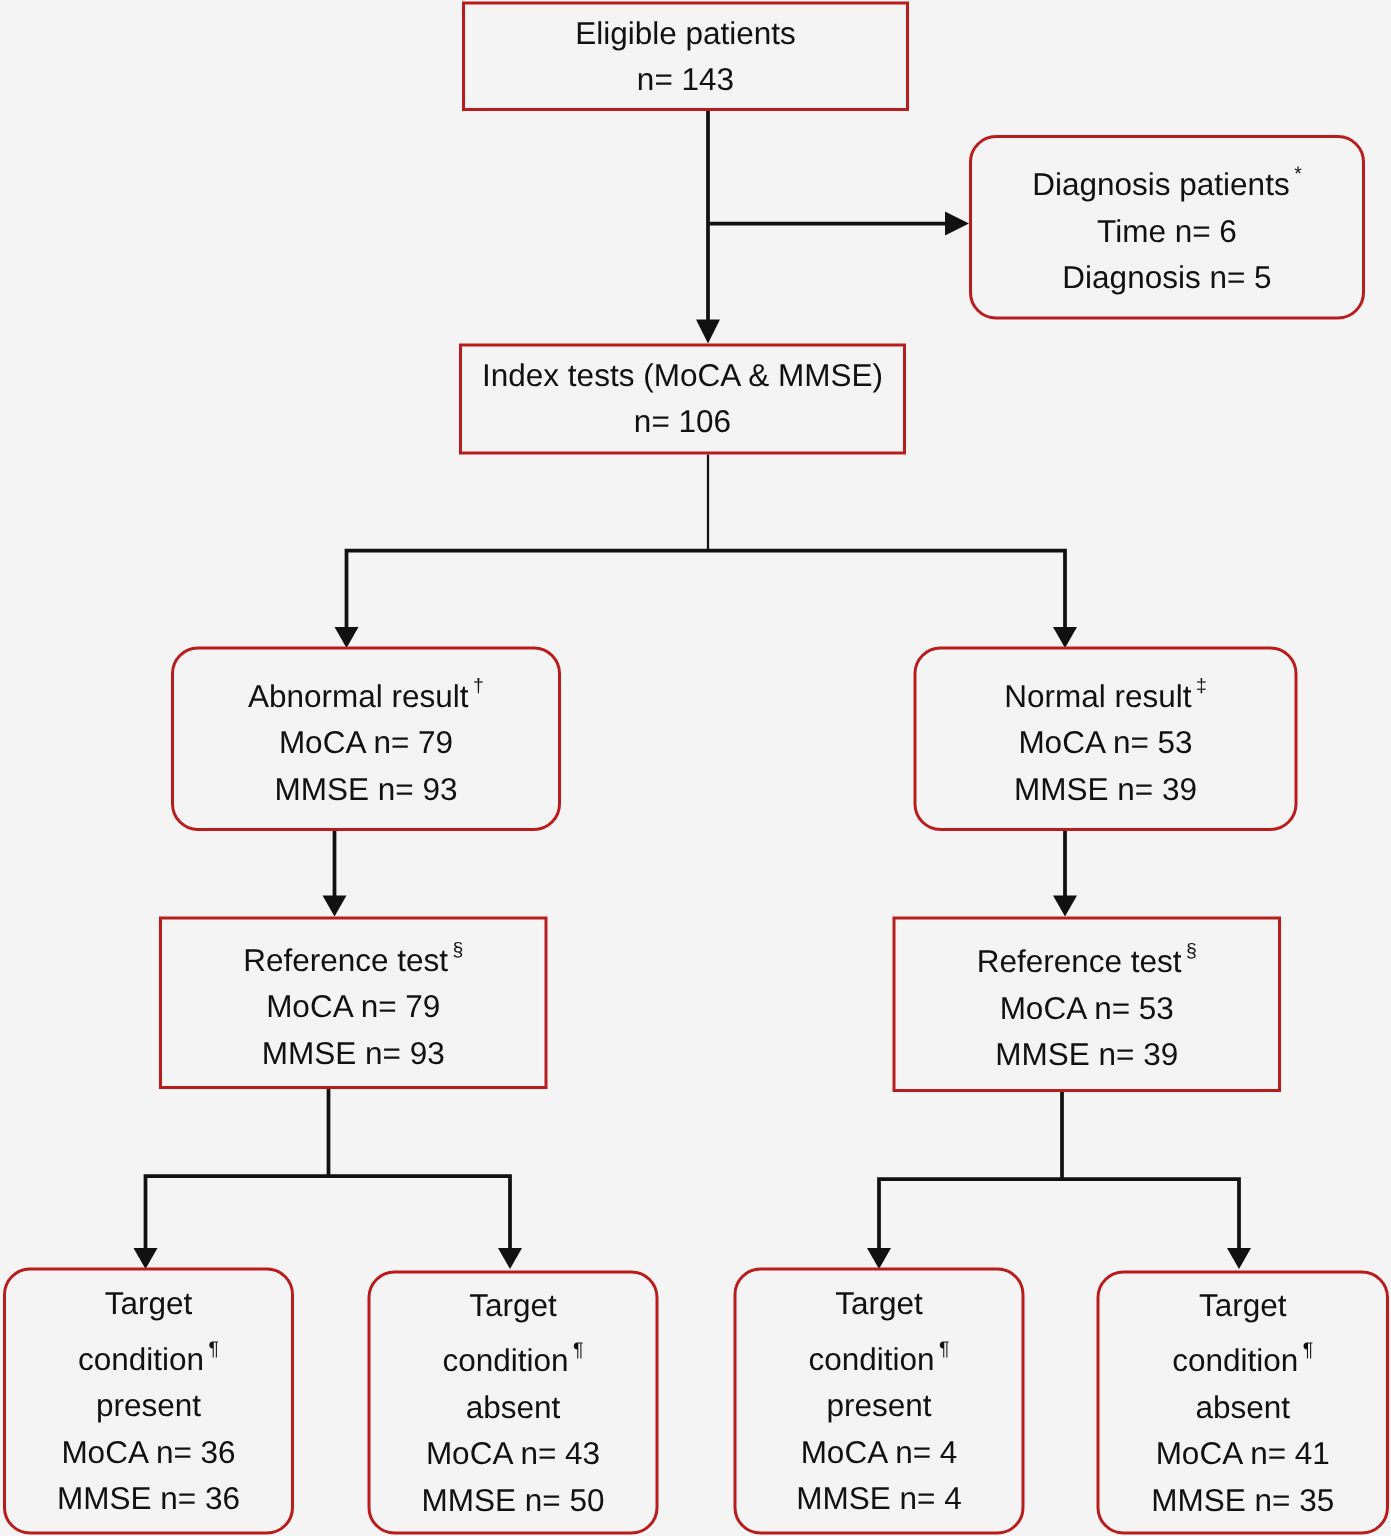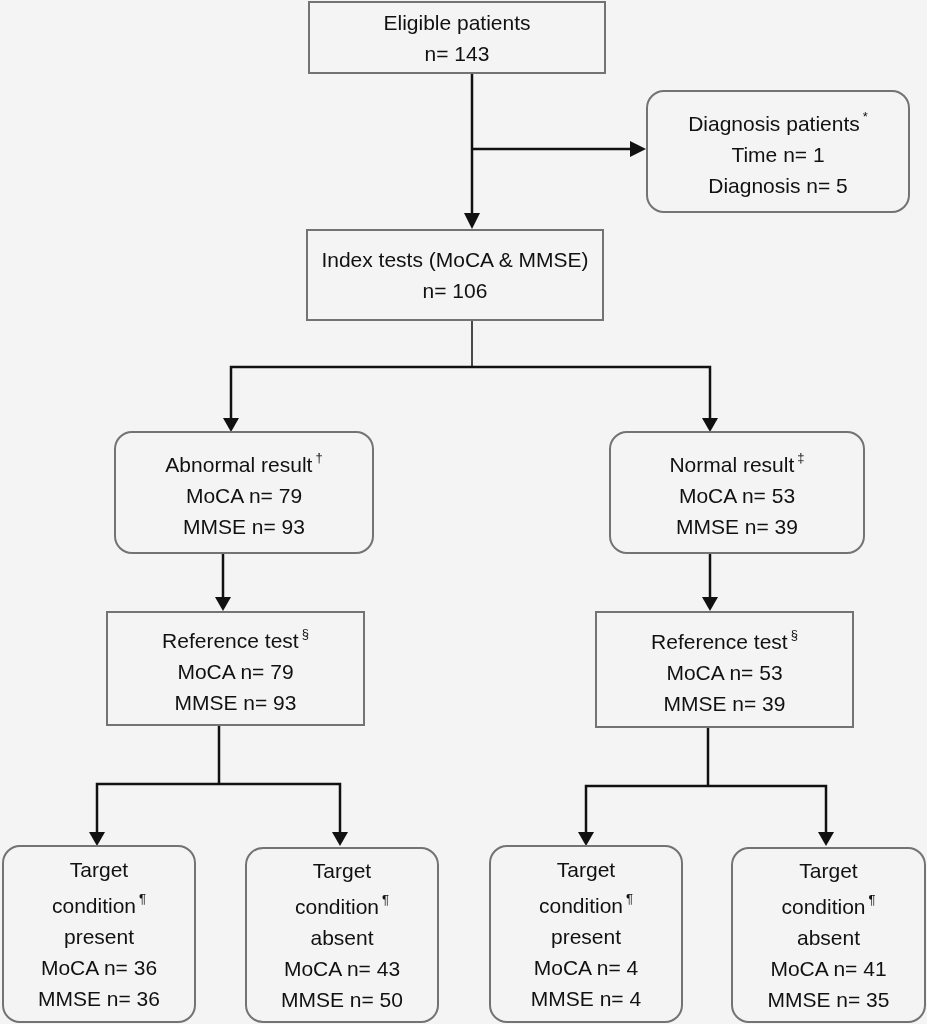--- a/index.html
+++ b/index.html
@@ -7,21 +7,21 @@
     width: 927px; height: 1024px;
     background: #f4f4f4;
     position: relative;
     overflow: hidden;
     font-family: "Liberation Sans", sans-serif;
     color: #111;
   }
   .node {
     position: absolute;
     box-sizing: border-box;
-    border: 2px solid #737373;
+    border: 2px solid #b91c1c;
     background: #f4f4f4;
     display: flex;
     flex-direction: column;
     align-items: center;
     justify-content: center;
     text-align: center;
     font-size: 21px;
     line-height: 31px;
   }
   .rounded { border-radius: 18px; }
@@ -72,25 +72,25 @@
   </g>
 </svg>
 
 <div class="node" style="left:308px;top:1px;width:298px;height:73px;">
   <span class="line">Eligible patients</span>
   <span class="line">n= 143</span>
 </div>
 
 <div class="node rounded" style="left:646px;top:90px;width:264px;height:123px;">
   <span class="line"><span>Diagnosis patients</span><sup>*</sup></span>
-  <span class="line">Time n= 1</span>
+  <span class="line">Time n= 6</span>
   <span class="line">Diagnosis n= 5</span>
 </div>
 
-<div class="node" style="left:306px;top:229px;width:298px;height:92px;">
+<div class="node" style="left:306px;top:229px;width:298px;height:74px;">
   <span class="line">Index tests (MoCA &amp; MMSE)</span>
   <span class="line">n= 106</span>
 </div>
 
 <div class="node rounded" style="left:114px;top:431px;width:260px;height:123px;">
   <span class="line"><span>Abnormal result</span><sup>†</sup></span>
   <span class="line">MoCA n= 79</span>
   <span class="line">MMSE n= 93</span>
 </div>
 

